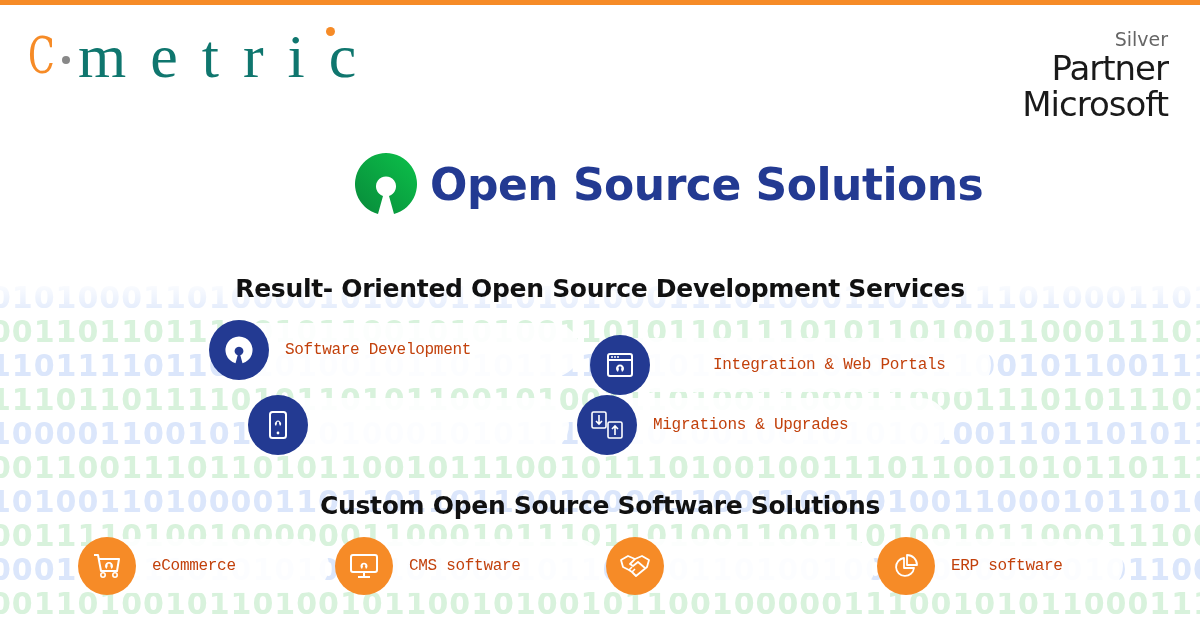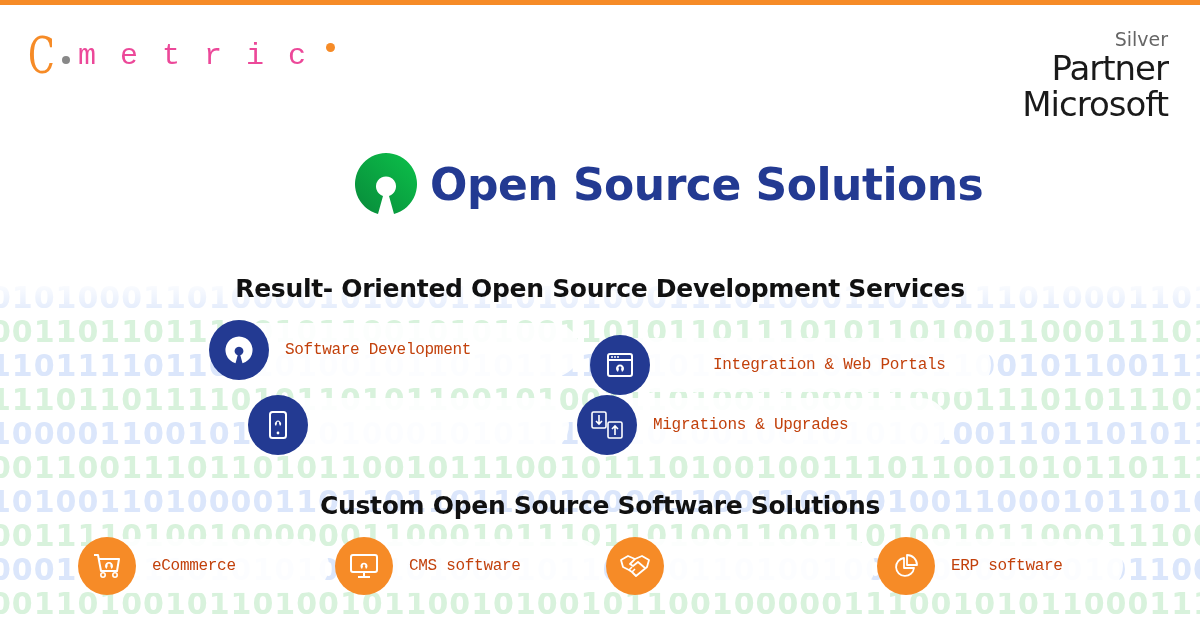--- a/index.html
+++ b/index.html
@@ -7,21 +7,21 @@
   body { position: relative; font-family: "DejaVu Sans", sans-serif; }
   .topbar { position: absolute; left: 0; top: 0; width: 1200px; height: 5px; background: #f68b27; }
   .bg-binary { position: absolute; left: 0; top: 280px; width: 1200px; height: 347px; overflow: hidden; }
   .bg-row { position: absolute; left: -10px; white-space: nowrap; font-family: "DejaVu Sans", sans-serif; font-weight: bold; font-size: 30px; letter-spacing: 1px; color: #dbe6fb; }
   .bg-row.g { color: #d8f2dc; }
   .bg-fade { position: absolute; left: 0; top: 280px; width: 1200px; height: 40px; background: linear-gradient(#fff, rgba(255,255,255,0)); }
 
   .logo { position: absolute; left: 28px; top: 28px; height: 56px; display: flex; align-items: center; }
   .logo-c { font-family: "DejaVu Serif", serif; font-size: 50px; color: #f68b27; line-height: 1; transform: scaleX(0.7); transform-origin: left; width: 26px; }
   .logo-dot { width: 8px; height: 8px; border-radius: 50%; background: #888; margin: 8px 8px 0 8px; }
-  .logo-text { font-family: Liberation Mono, monospace; font-size: 30px; color: #ec4899; letter-spacing: 24px; line-height: 1; position: relative; }
+  .logo-text { font-family: Liberation Serif, serif; font-size: 62px; color: #0f766e; letter-spacing: 24px; line-height: 1; position: relative; }
   .logo-idot { position: absolute; width: 9px; height: 9px; border-radius: 50%; background: #f68b27; left: 248px; top: 2px; }
 
   .ms { position: absolute; right: 32px; top: 28px; text-align: right; }
   .ms-silver { font-family: "DejaVu Sans", sans-serif; font-size: 19px; color: #666; margin-left: 4px; }
   .ms-line { font-family: "DejaVu Sans", sans-serif; font-size: 34px; color: #1a1a1a; line-height: 36px; letter-spacing: -1px; }
   .ms-line.p { padding-left: 38px; }
 
   .title-wrap { position: absolute; left: 354px; top: 152px; display: flex; align-items: center; }
   .osi-logo { width: 64px; height: 64px; margin-right: 12px; }
   .title { font-family: "DejaVu Sans", sans-serif; font-weight: bold; font-size: 44px; color: #233a92; letter-spacing: -0.5px; }

